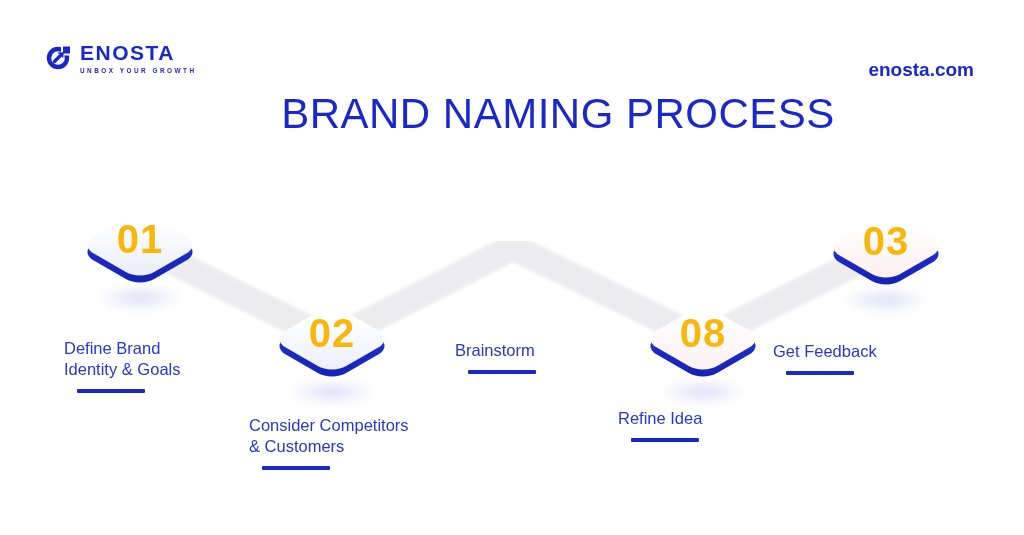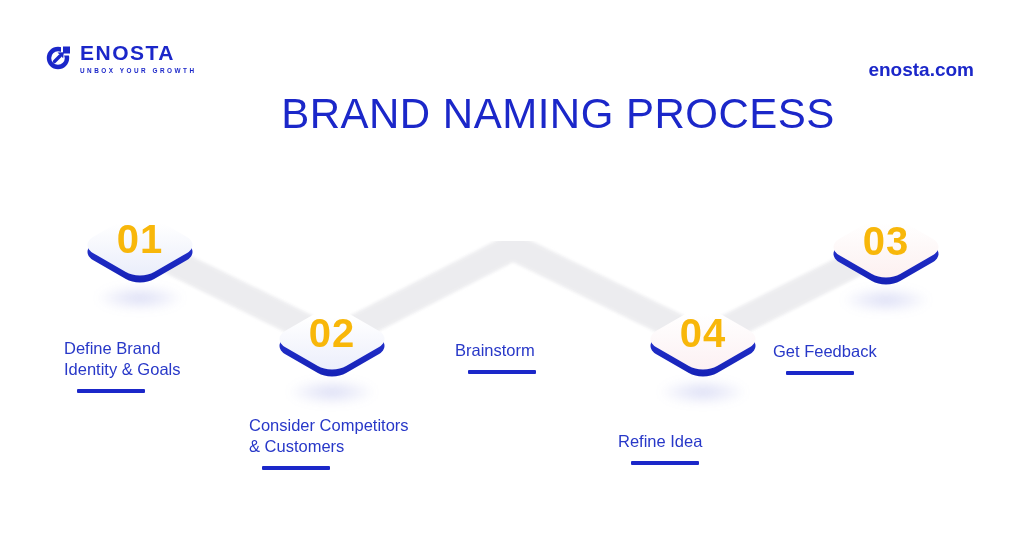--- a/index.html
+++ b/index.html
@@ -77,21 +77,21 @@
   .slabel-text{
     font-size:16.5px;color:var(--label-blue);line-height:1.28;white-space:pre-line;
   }
   .underline{
     width:68px;height:4px;background:var(--brand-blue);
     margin-top:9px;margin-left:13px;border-radius:1px;
   }
   .l1{left:64px;top:338px;}
   .l2{left:249px;top:415px;}
   .l3{left:455px;top:340px;}
-  .l4{left:618px;top:431px;}
+  .l4{left:618px;top:408px;}
   .l5{left:773px;top:341px;}
 </style>
 </head>
 <body>
 
 <div class="canvas">
 
   <div class="logo">
     <span class="logo-mark">
       <svg width="28" height="30" viewBox="0 0 28 30">
@@ -126,21 +126,21 @@
     <span class="num">01</span>
   </div>
   <div class="node n2">
     <div class="d-back"></div>
     <div class="d-front"></div>
     <span class="num">02</span>
   </div>
   <div class="node n4">
     <div class="d-back"></div>
     <div class="d-front"></div>
-    <span class="num">04</span>
+    <span class="num">08</span>
   </div>
   <div class="node n5">
     <div class="d-back"></div>
     <div class="d-front"></div>
     <span class="num">03</span>
   </div>
 
   <div class="slabel l2">
     <div class="slabel-text">Consider Competitors
 &amp; Customers</div>

